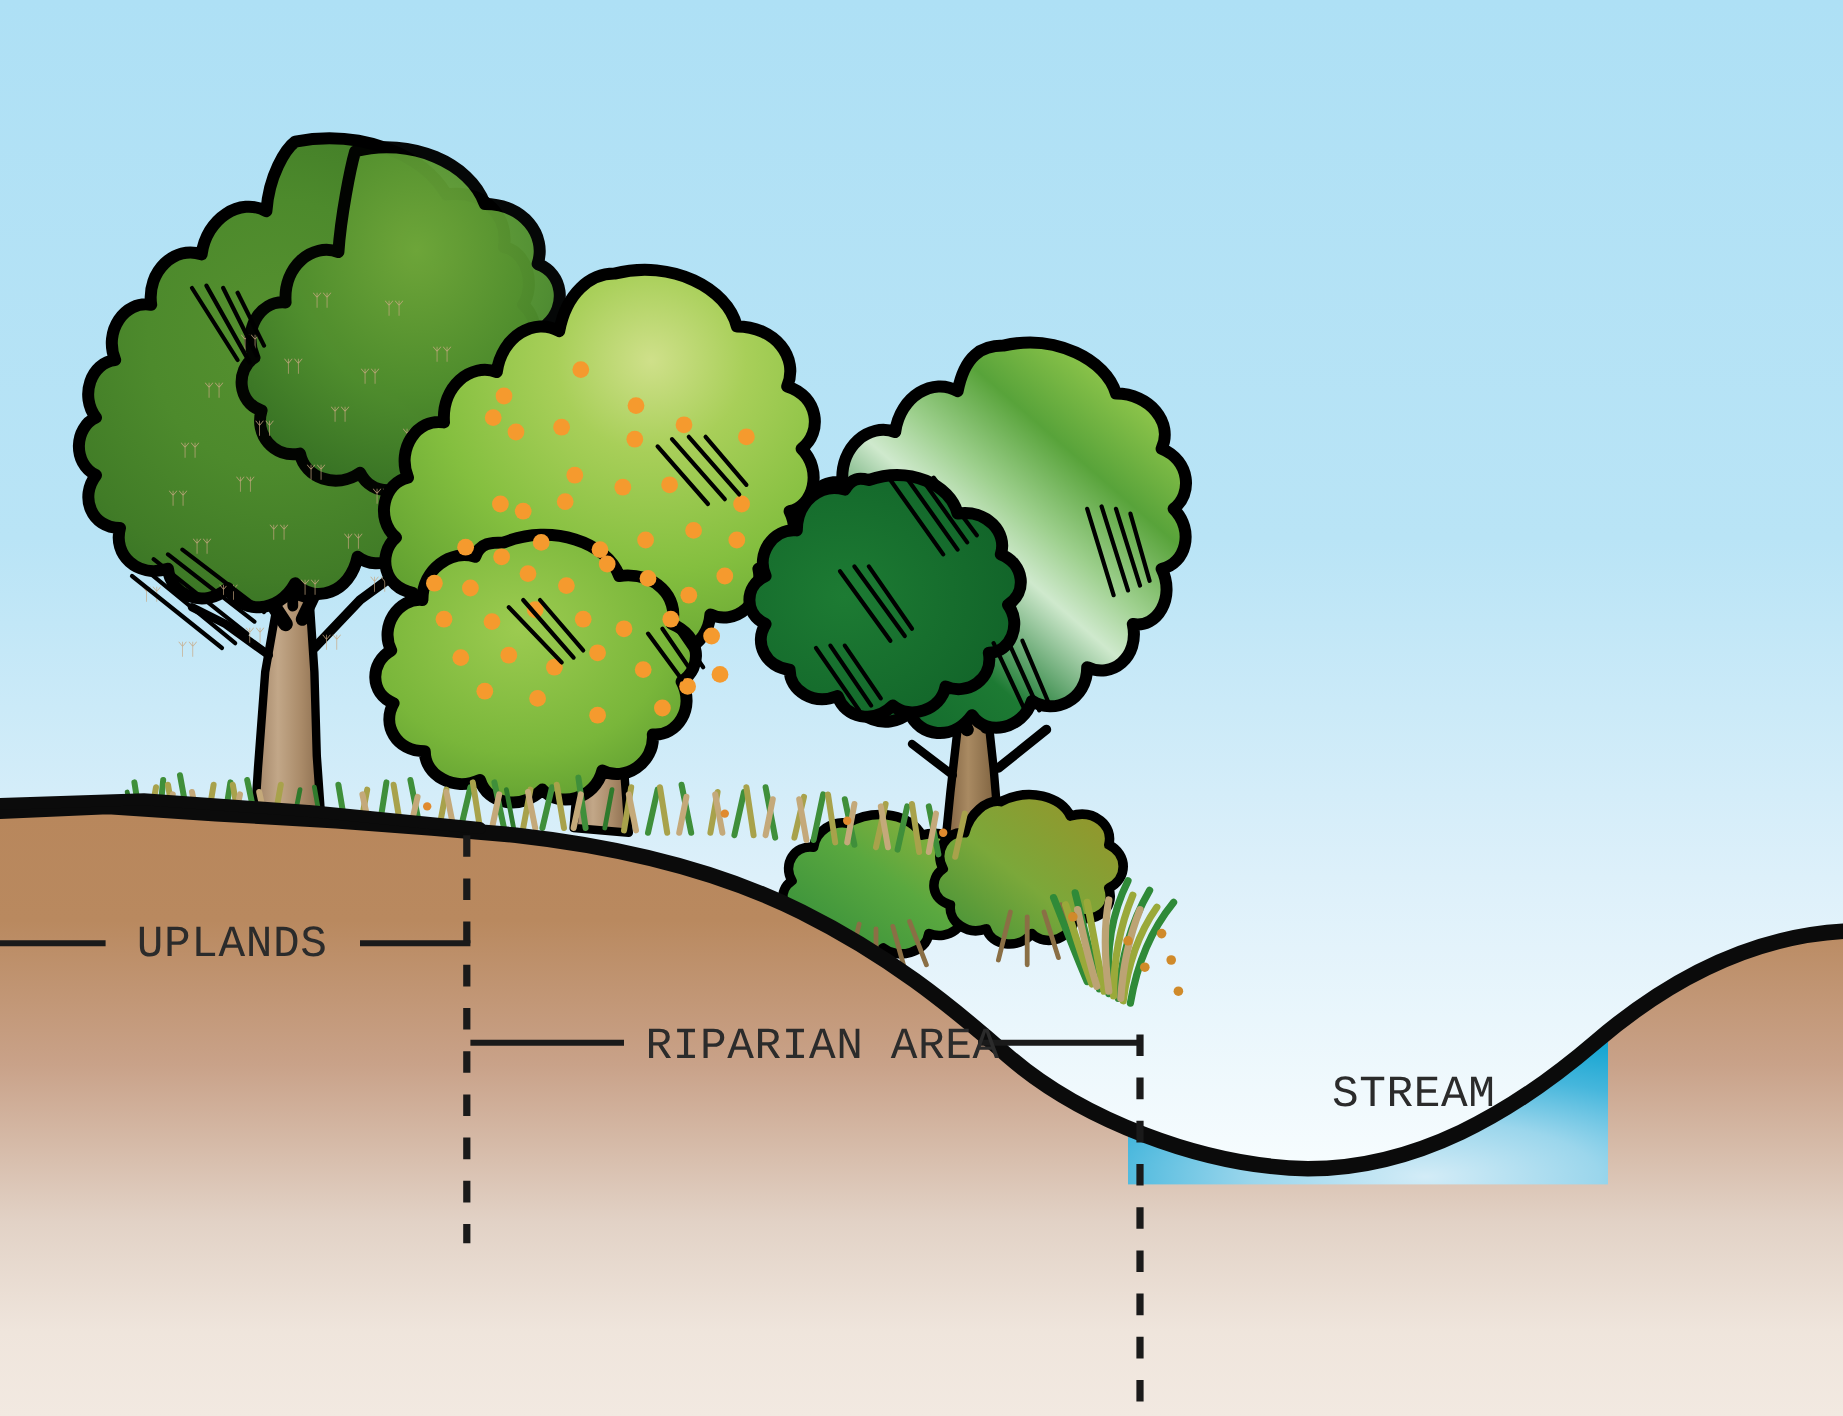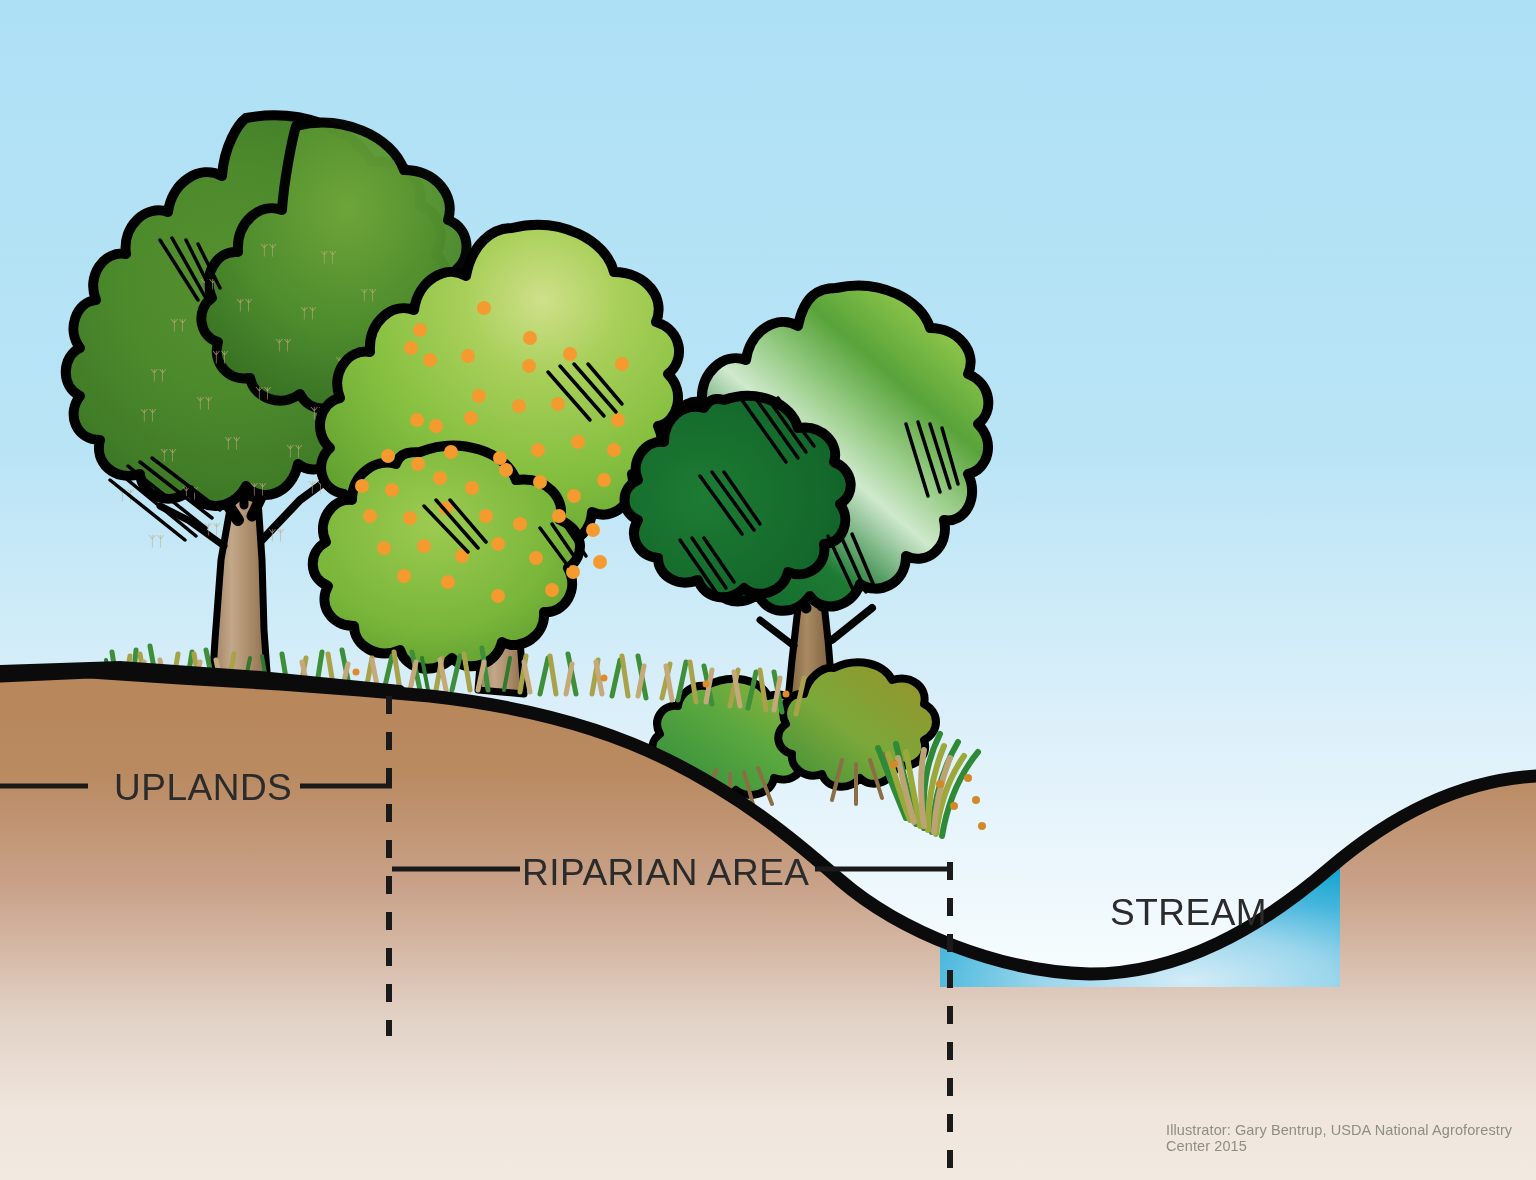--- a/index.html
+++ b/index.html
@@ -20,32 +20,32 @@
   }
   #scene svg.layer {
     position: absolute;
     top: 0;
     left: 0;
     width: 1536px;
     height: 1180px;
   }
   .lbl {
     position: absolute;
-    font-family: Liberation Sans, sans-serif;
+    font-family: Liberation Mono, monospace;
     color: #2b2b2b;
     white-space: nowrap;
     letter-spacing: 0.5px;
   }
   #label-uplands {
     left: 114px;
     top: 767px;
     font-size: 37px;
   }
   #label-riparian {
-    left: 522px;
+    left: 538px;
     top: 852px;
     font-size: 37px;
   }
   #label-stream {
     left: 1070px;
     top: 892px;
     font-size: 37px;
     margin-left: 40px;
   }
   #credit {
@@ -612,15 +612,14 @@
     <line x1="300" y1="786" x2="392" y2="786" stroke="#1a1a1a" stroke-width="5"></line>
 
     <line x1="392" y1="869" x2="520" y2="869" stroke="#1a1a1a" stroke-width="5"></line>
     <line x1="815" y1="869" x2="952" y2="869" stroke="#1a1a1a" stroke-width="5"></line>
   </svg>
 
   <div class="lbl" id="label-uplands">UPLANDS</div>
   <div class="lbl" id="label-riparian">RIPARIAN AREA</div>
   <div class="lbl" id="label-stream">STREAM</div>
 
-  <div id="credit">Illustrator: Gary Bentrup, USDA National Agroforestry Center 2015</div>
 
 </div>
 
 </body></html>

